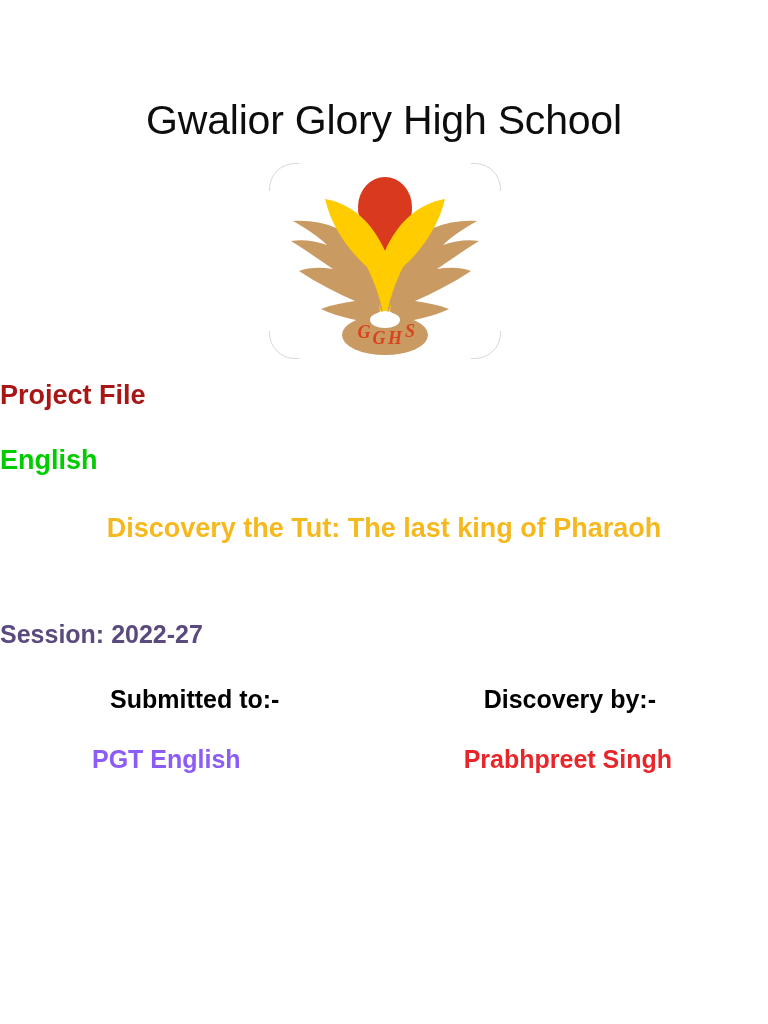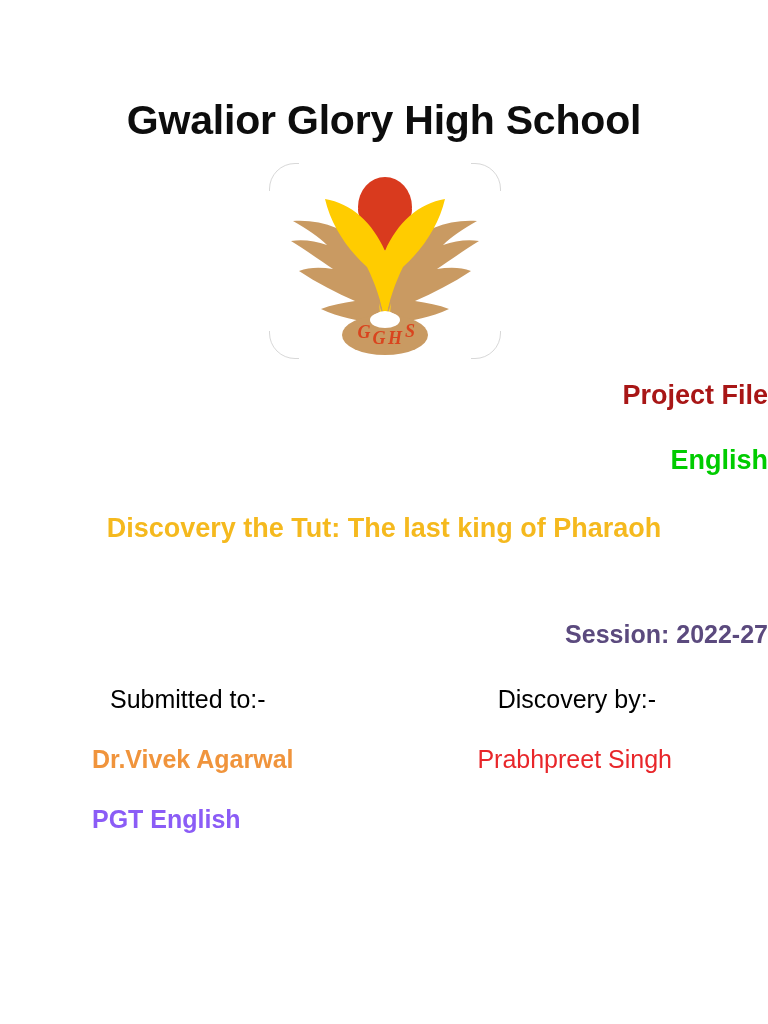--- a/index.html
+++ b/index.html
@@ -25,21 +25,21 @@
   }
 
   
   .school-title {
     position: absolute;
     left: 0;
     top: 95px;
     width: 768px;
     text-align: center;
     font-size: 41px;
-    font-weight: bold;
+    font-weight: normal;
     letter-spacing: -0.2px;
     color: #0d0d0d;
     line-height: 50px;
     white-space: nowrap;
   }
 
   
   .logo-wrap {
     position: absolute;
     left: 269px;
@@ -63,21 +63,21 @@
     position: absolute;
     left: 0;
     top: 0;
   }
 
   
   .line-center {
     position: absolute;
     left: 0;
     width: 768px;
-    text-align: right;
+    text-align: left;
     font-weight: bold;
     white-space: nowrap;
   }
   .project-file {
     top: 378px;
     font-size: 27px;
     line-height: 34px;
     color: #a81616;
   }
   .subject {
@@ -118,20 +118,21 @@
     top: 682px;
     width: 320px;
     text-align: right;
   }
   .col-left .row,
   .col-right .row {
     height: 60px;
     font-size: 25px;
     line-height: 34px;
     white-space: nowrap;
+    font-weight: bold;
   }
   .heading-row {
     color: #000000;
     font-weight: normal;
   }
   .left-heading { padding-left: 18px; }
   .right-heading { padding-right: 16px; }
 
   .teacher-name {
     font-weight: bold;
@@ -230,21 +231,20 @@
   <div class="line-center project-file">Project File</div>
 
   <div class="line-center subject">English</div>
 
   <div class="topic">Discovery the Tut: The last king of Pharaoh</div>
 
   <div class="line-center session">Session: 2022-27</div>
 
   <div class="col-left">
     <div class="row heading-row left-heading">Submitted to:-</div>
-    <div class="row teacher-name">Dr.Vivek Agarwal</div>
     <div class="row teacher-post">PGT English</div>
   </div>
 
   <div class="col-right">
     <div class="row heading-row right-heading">Discovery by:-</div>
     <div class="row student-name">Prabhpreet Singh</div>
   </div>
 
 </div>
 

